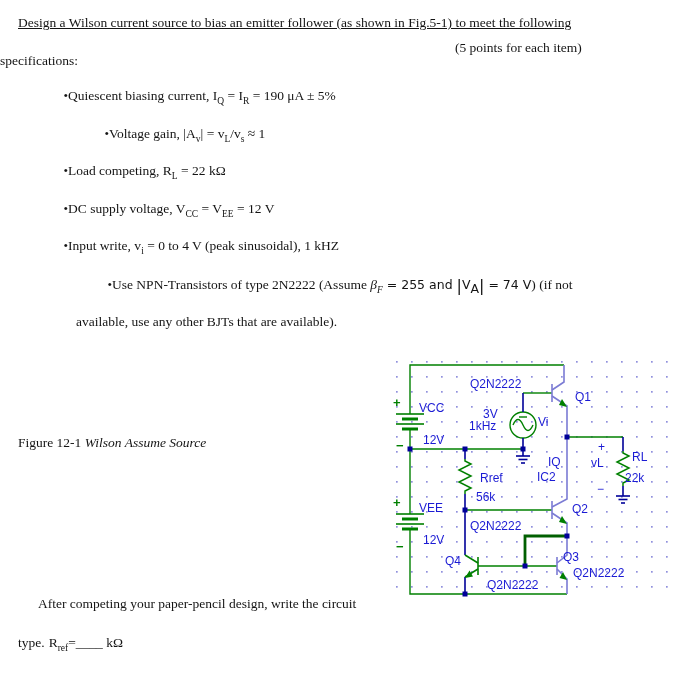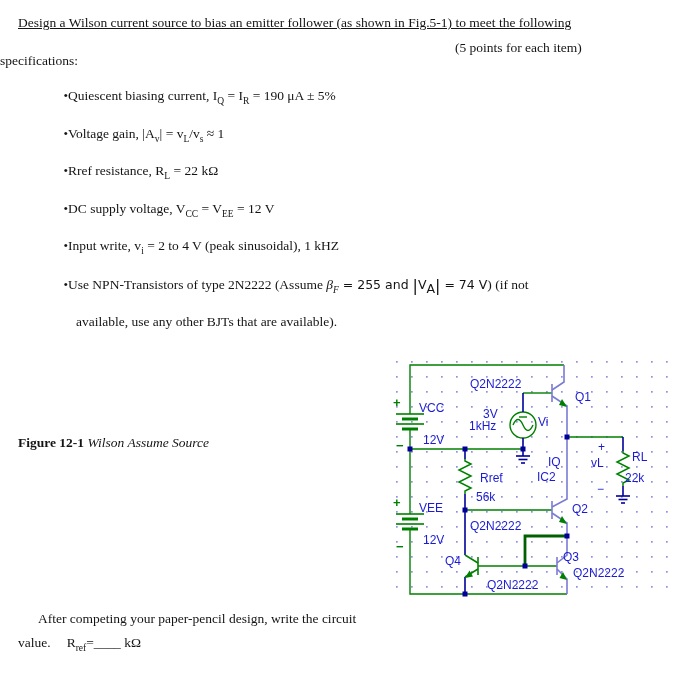--- a/index.html
+++ b/index.html
@@ -8,48 +8,48 @@
     font-family:"Liberation Serif",serif;font-size:13.5px;
     position:relative;overflow:hidden;
   }
   .abs{position:absolute;white-space:nowrap;}
   .bullet{position:absolute;left:46px;white-space:nowrap;text-align:right;}
   .bullet .dot{display:inline-block;width:22px;font-size:13px;}
   .sb{font-size:9.5px;vertical-align:-3.5px;}
   .ms{font-family:"DejaVu Sans",sans-serif;font-size:12.5px;}
   .mi{font-style:italic;}
   .bar{font-family:"DejaVu Sans",sans-serif;font-size:16px;vertical-align:-2px;}
-  .cap-b{font-weight:bold;}
+  .cap-b{font-weight:normal;}
   .cap-i{font-style:italic;}
-  .f2seg{margin-left:16px;}
+  .f2seg{margin-left:4px;}
   svg text{font-family:"Liberation Sans",sans-serif;}
 </style>
 </head>
 <body>
 
 <div class="abs" style="top:15px;left:18px;text-decoration:underline;">Design a Wilson current source to bias an emitter follower (as shown in Fig.5-1) to meet the following</div>
 <div class="abs" style="top:53px;left:0;">specifications:</div>
 <div class="abs" style="top:40px;left:455px;">(5 points for each item)</div>
 
 <div class="bullet" style="top:88px;">
   <span class="dot">•</span><span><span>Quiescent biasing current, I</span><span class="sb">Q</span><span> = I</span><span class="sb">R</span><span> = 190 μA ± 5%</span></span>
 </div>
-<div class="bullet" style="top:126px;">
+<div class="bullet" style="top:126px;margin-left:41px;">
   <span class="dot">•</span><span><span>Voltage gain, |A</span><span class="sb">v</span><span>| = v</span><span class="sb">L</span><span>/v</span><span class="sb">s</span><span> ≈ 1</span></span>
 </div>
 <div class="bullet" style="top:163px;">
-  <span class="dot">•</span><span><span>Rref resistance, R</span><span class="sb">L</span><span> = 22 kΩ</span></span>
+  <span class="dot">•</span><span><span>Load competing, R</span><span class="sb">L</span><span> = 22 kΩ</span></span>
 </div>
 <div class="bullet" style="top:201px;">
   <span class="dot">•</span><span><span>DC supply voltage, V</span><span class="sb">CC</span><span> = V</span><span class="sb">EE</span><span> = 12 V</span></span>
 </div>
 <div class="bullet" style="top:238px;">
-  <span class="dot">•</span><span><span>Input write, v</span><span class="sb">i</span><span> = 2 to 4 V (peak sinusoidal), 1 kHZ</span></span>
+  <span class="dot">•</span><span><span>Input write, v</span><span class="sb">i</span><span> = 0 to 4 V (peak sinusoidal), 1 kHZ</span></span>
 </div>
-<div class="bullet" style="top:276px;">
+<div class="bullet" style="top:276px;margin-left:44px;">
   <span class="dot">•</span><span><span>Use NPN-Transistors of type 2N2222 (Assume </span><span class="mi">β</span><span class="sb mi">F</span><span class="ms"> = 255 and </span><span class="bar">|</span><span class="ms">V</span><span class="sb ms">A</span><span class="bar">|</span><span class="ms"> = 74 V</span><span>) (if not</span></span>
 </div>
 <div class="abs" style="top:314px;left:76px;">available, use any other BJTs that are available).</div>
 
 <div class="abs" style="top:435px;left:18px;">
   <span class="cap-b">Figure 12-1</span><span class="cap-i"> Wilson Assume Source</span>
 </div>
 
 <svg class="abs" style="top:355px;left:390px;" width="283" height="245" viewBox="0 0 283 245">
   <defs>
@@ -183,16 +183,16 @@
   </g>
 
   <g font-size="13" font-weight="bold" fill="#008000">
     <text x="3" y="52">+</text>
     <text x="6" y="95">−</text>
     <text x="3" y="152">+</text>
     <text x="6" y="196">−</text>
   </g>
 </svg>
 
-<div class="abs" style="top:596px;left:38px;margin-top:15px;">After competing your paper-pencil design, write the circuit</div>
+<div class="abs" style="top:596px;left:38px;">After competing your paper-pencil design, write the circuit</div>
 <div class="abs" style="top:635px;left:18px;">
-  <span>value.</span><span class="f2seg"><span>R</span><span class="sb">ref</span><span>=</span><span>____</span><span> kΩ</span></span>
+  <span>type.</span><span class="f2seg"><span>R</span><span class="sb">ref</span><span>=</span><span>____</span><span> kΩ</span></span>
 </div>
 
 </body></html>

